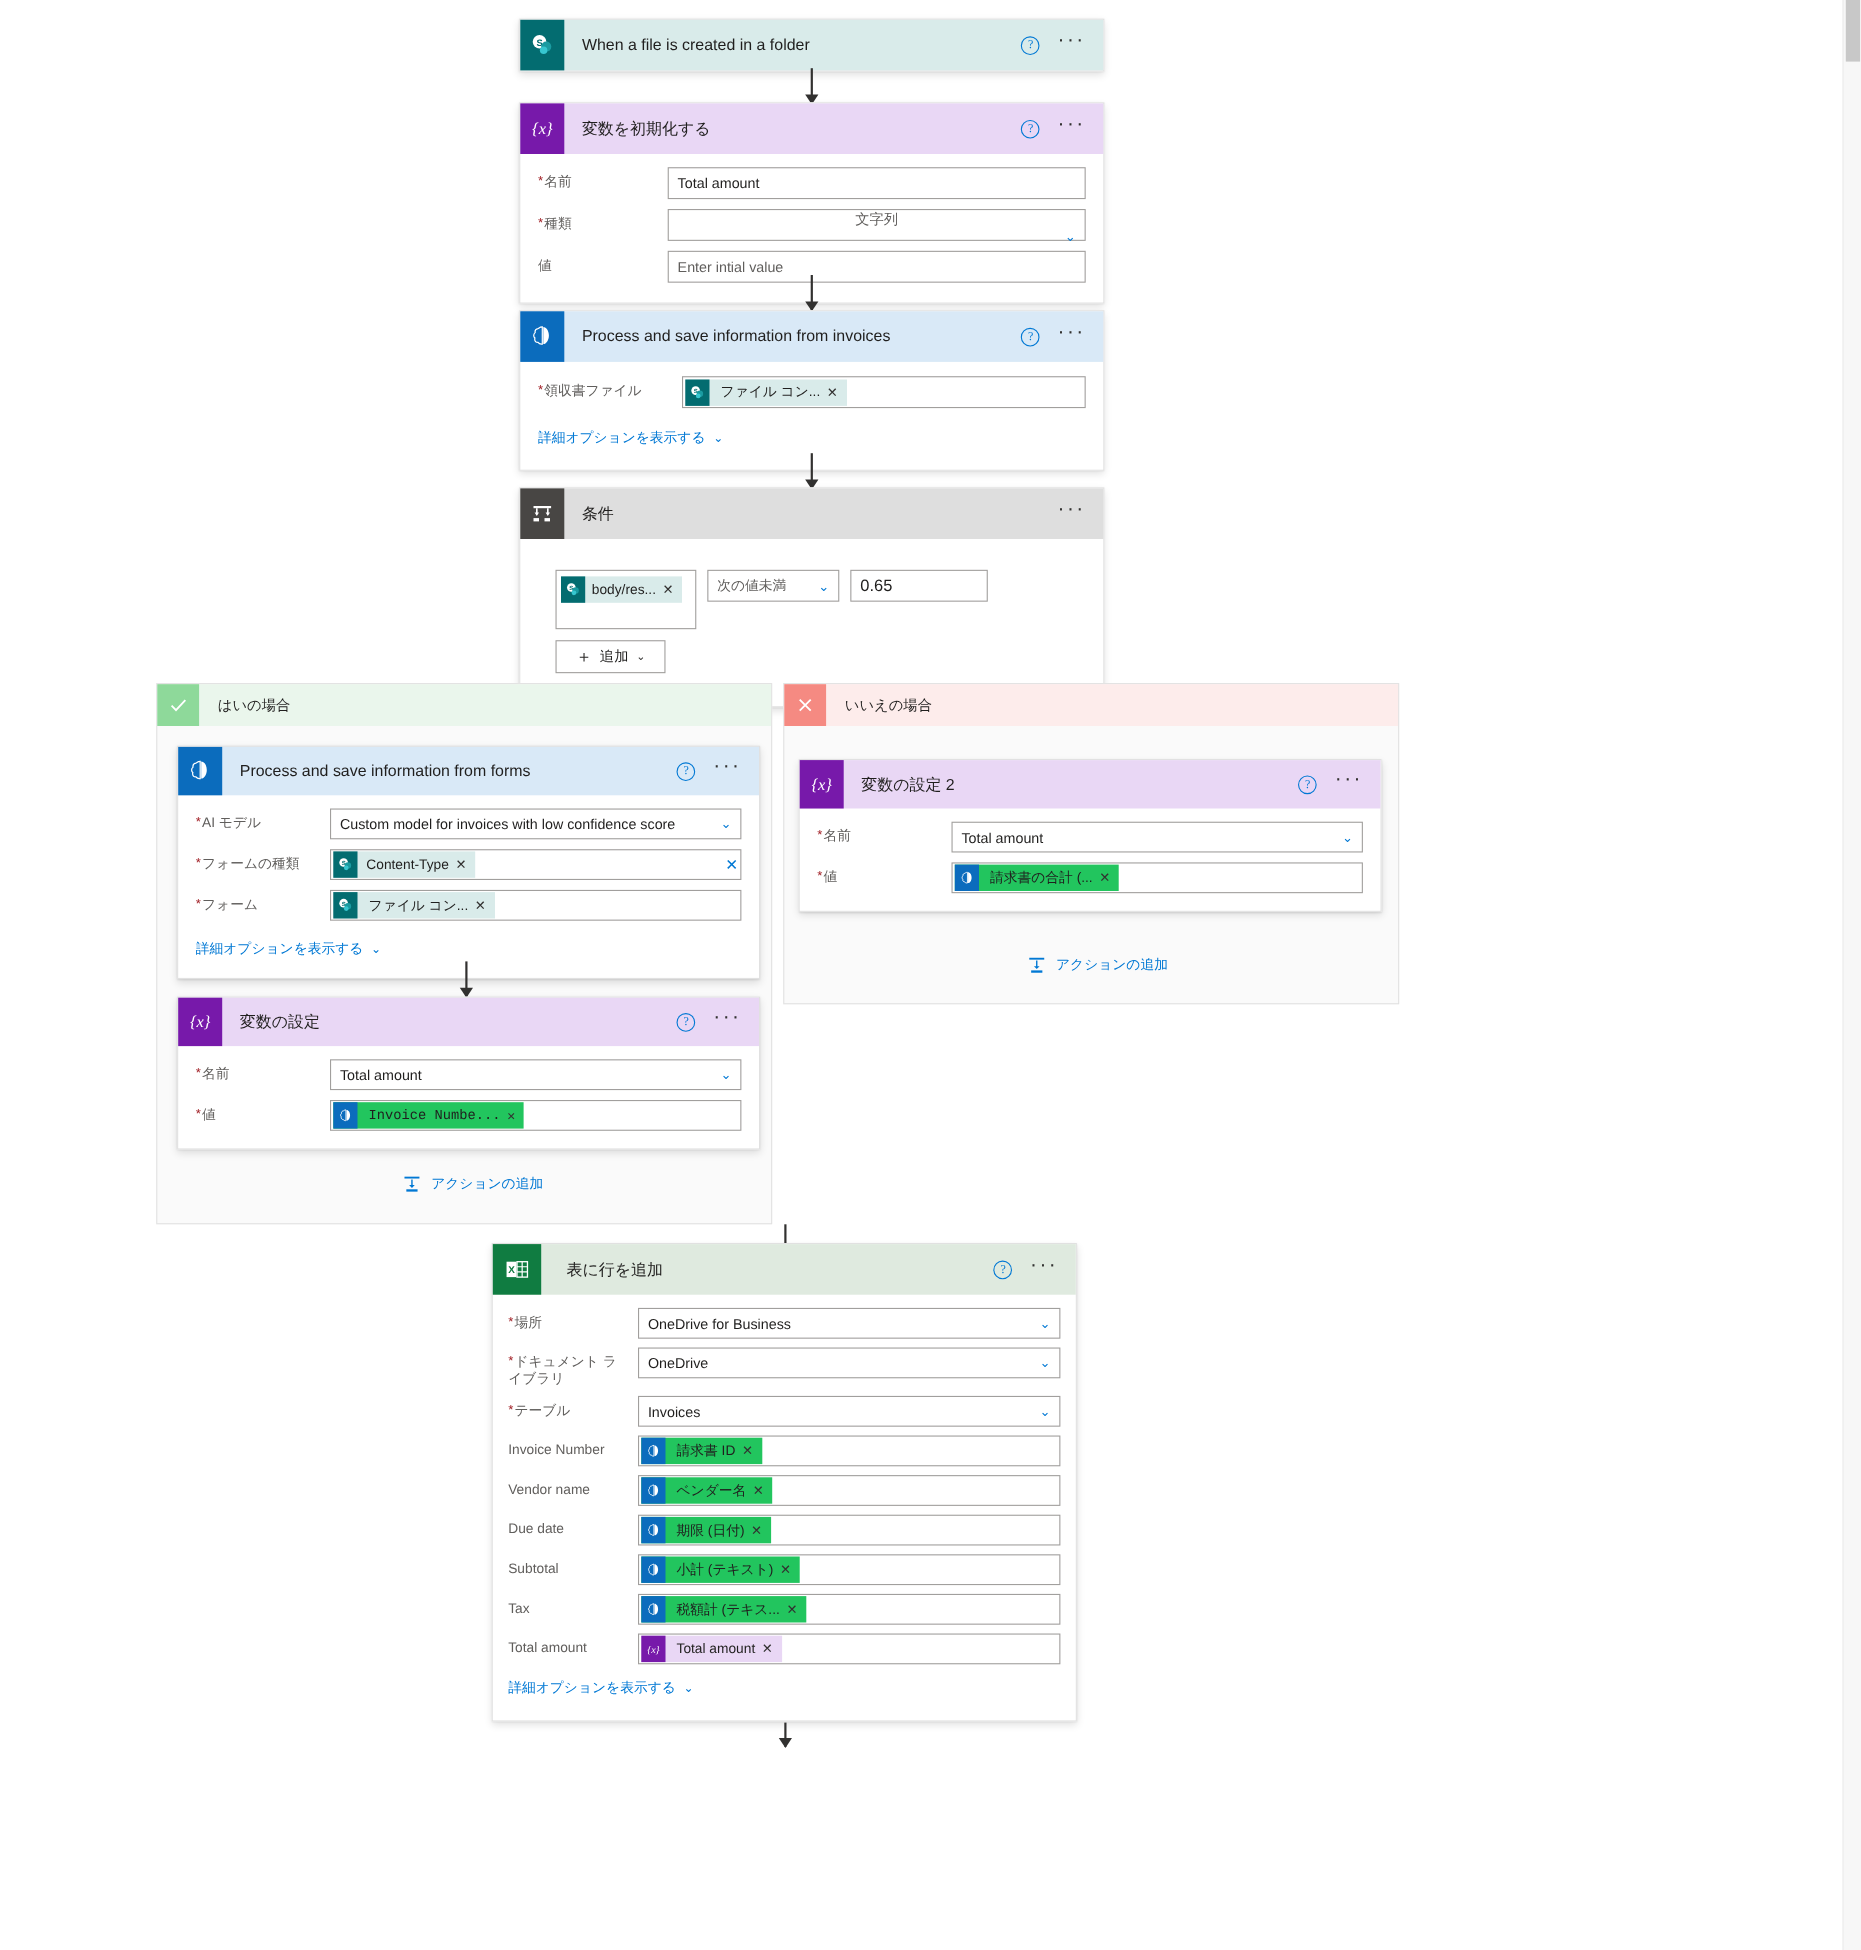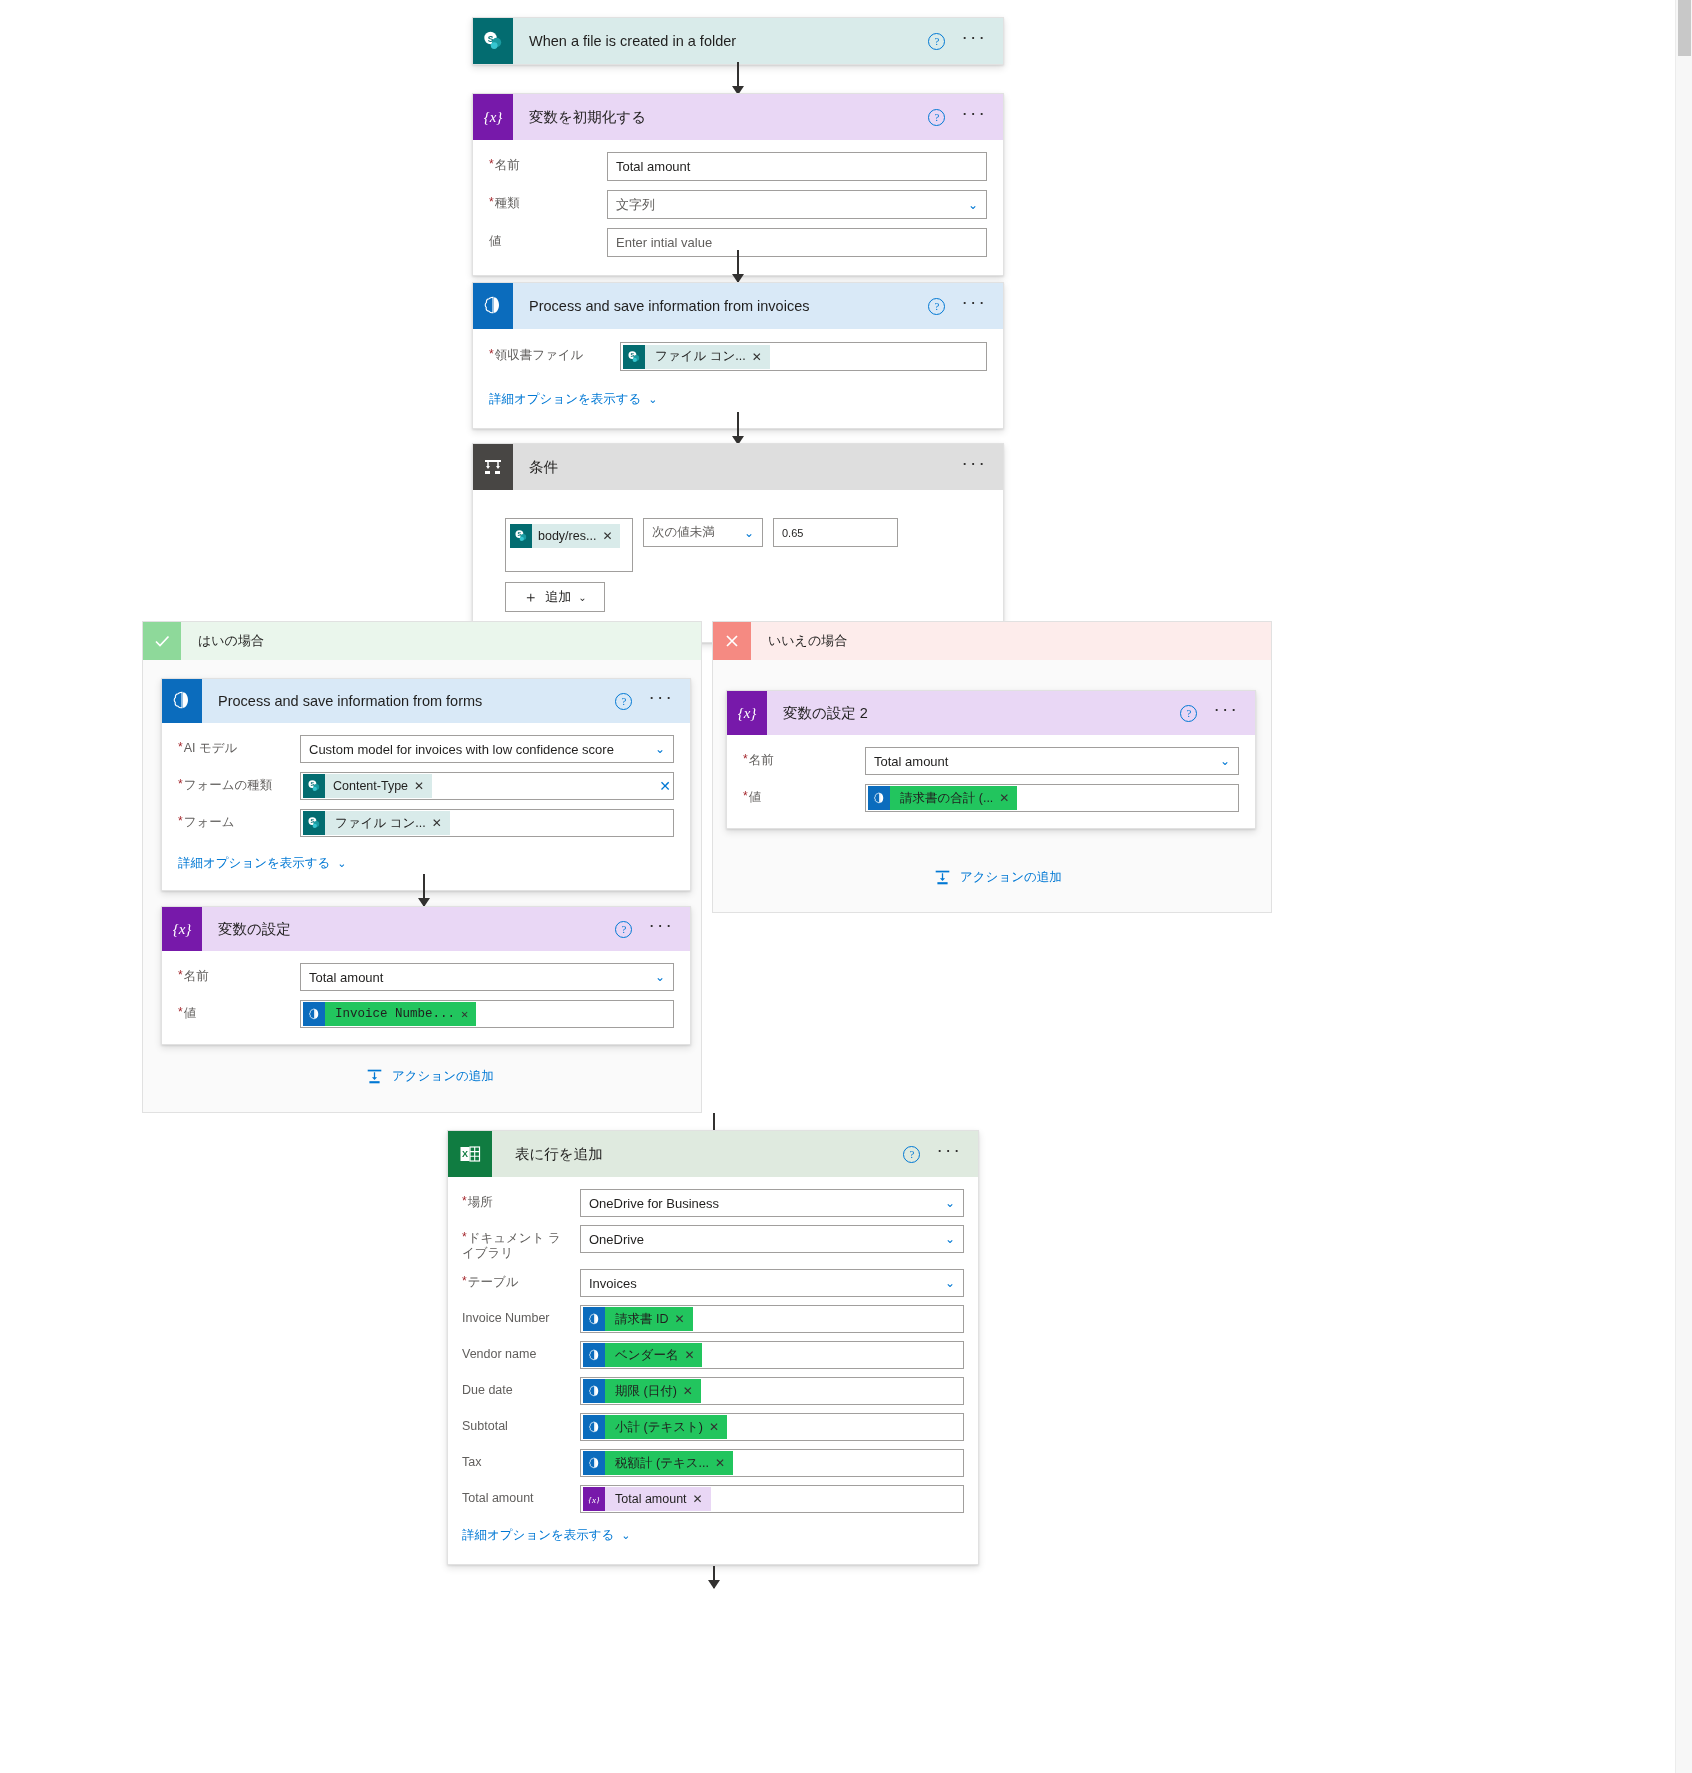--- a/index.html
+++ b/index.html
@@ -212,21 +212,21 @@
     display: flex; align-items: center;
     padding: 0 8px;
     font-size: 12.5px; color: #605e5c;
   }
   .cond-val {
     width: 125px; height: 29px;
     border: 1px solid #a19f9d;
     background: #fff;
     display: flex; align-items: center;
     padding: 0 8px;
-    font-size: 11px; color: #201f1e;
+    font-size: 15px; color: #201f1e;
   }
   .add-btn {
     margin-top: 10px;
     width: 100px; height: 30px;
     border: 1px solid #a19f9d;
     background: #fff;
     display: flex; align-items: center; justify-content: center;
     gap: 7px;
     font-size: 13px; color: #201f1e;
     cursor: pointer;
@@ -309,21 +309,21 @@
         <div class="ellipsis-icon">···</div>
       </div>
     </div>
     <div class="card-body" style="padding-top:12px;">
       <div class="frow">
         <div class="flabel req" style="flex:0 0 118px;">名前</div>
         <div class="fctl" style="height:29px;">Total amount</div>
       </div>
       <div class="frow">
         <div class="flabel req" style="flex:0 0 118px;">種類</div>
-        <div class="fctl dim" style="height:29px;">
+        <div class="fctl dim" style="height:29px;flex-direction:column;">
           <span>文字列</span>
           <span class="chev">⌄</span>
         </div>
       </div>
       <div class="frow" style="margin-bottom:4px;">
         <div class="flabel" style="flex:0 0 118px;">値</div>
         <div class="fctl placeholder" style="height:29px;">Enter intial value</div>
       </div>
     </div>
   </div>

